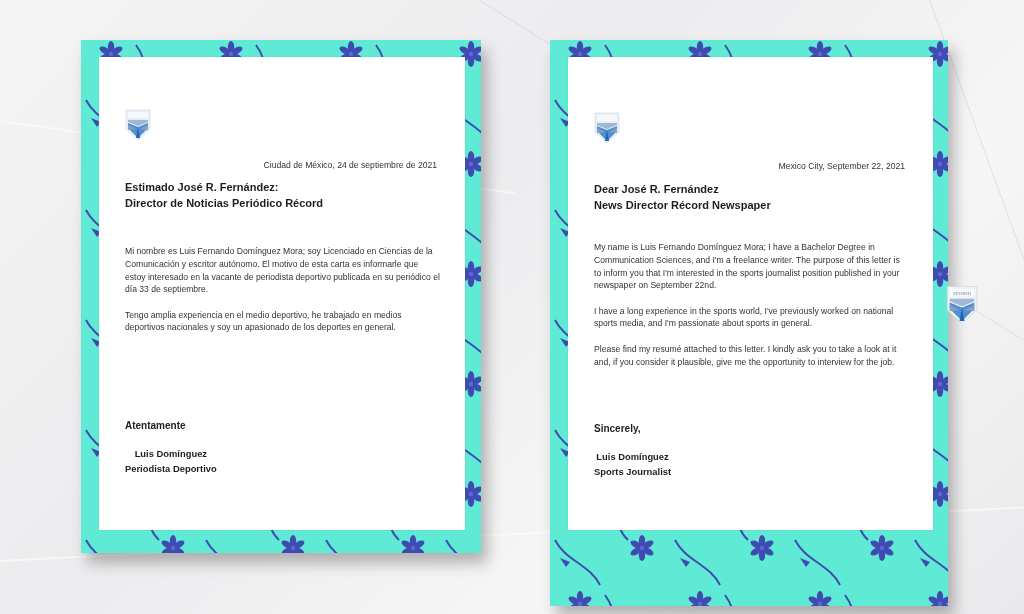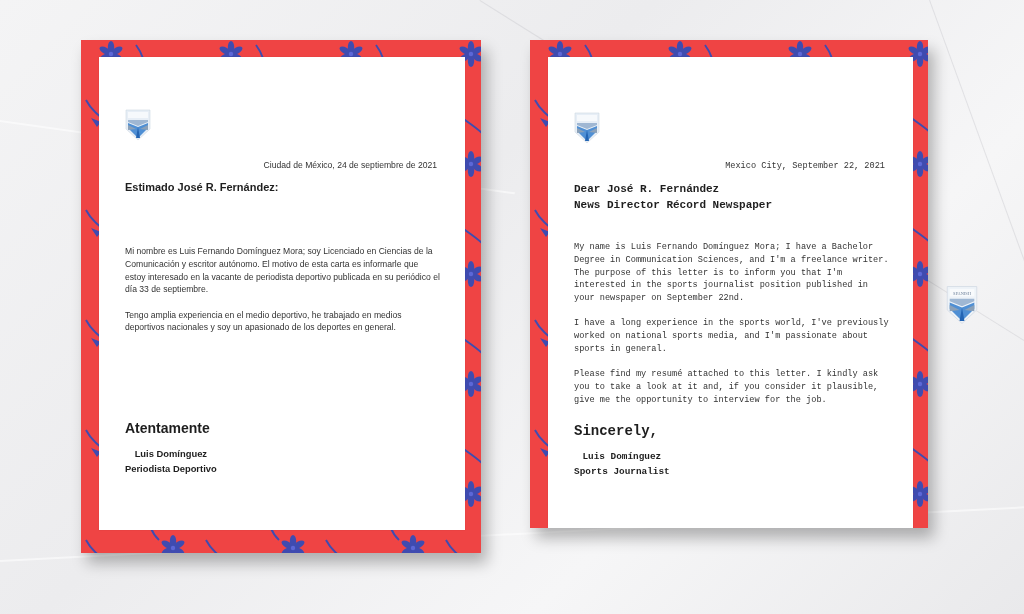--- a/index.html
+++ b/index.html
@@ -5,38 +5,38 @@
   html, body { margin:0; padding:0; }
   body {
     width:1024px; height:614px; overflow:hidden; position:relative;
     background: linear-gradient(135deg, #f4f4f5 0%, #ececee 40%, #f6f6f7 70%, #e9e9eb 100%);
     font-family: "Liberation Sans", sans-serif;
   }
   .crease { position:absolute; background: rgba(255,255,255,0.55); transform-origin:0 0; height:2px; }
   .crease.dark { background: rgba(190,190,195,0.35); height:1px; }
 
   .frame {
-    position:absolute; background:#ef4444;
+    position:absolute; background:#5eead4;
     box-shadow: 6px 10px 14px rgba(0,0,0,0.28);
     overflow:hidden;
   }
   .frame svg.pattern { position:absolute; left:0; top:0; width:100%; height:100%; }
   .paper {
     position:absolute; background:#ffffff;
     box-shadow: 0 0 1px rgba(0,0,0,0.15);
   }
   .logo { position:absolute; width:26px; height:32px; }
   .date {
     position:absolute; right:28px; font-size:8.6px; color:#333;
     text-align:right; white-space:nowrap;
   }
   .recipient { position:absolute; left:26px; font-size:11px; font-weight:bold; color:#1e1e1e; line-height:16px; }
   .body-text { position:absolute; left:26px; right:24px; font-size:8.6px; color:#333; line-height:12.8px; }
   .body-text p { margin:0 0 12.5px 0; }
-  .closing { position:absolute; left:26px; font-size:14px; font-weight:bold; color:#1e1e1e; }
+  .closing { position:absolute; left:26px; font-size:10px; font-weight:bold; color:#1e1e1e; }
   .signature { position:absolute; left:26px; font-size:9.4px; font-weight:bold; color:#1e1e1e; line-height:15px;text-align:center; }
   .side-logo { position:absolute; left:946px; top:285px; width:32px; height:40px; }
 </style>
 </head>
 <body>
 
 <div class="crease" style="left:0;top:120px;width:520px;transform:rotate(8deg);"></div>
 <div class="crease dark" style="left:480px;top:0;width:700px;transform:rotate(32deg);"></div>
 <div class="crease" style="left:0;top:560px;width:1100px;transform:rotate(-3deg);"></div>
 <div class="crease dark" style="left:930px;top:0;width:300px;transform:rotate(70deg);"></div>
@@ -78,34 +78,35 @@
       <rect x="3" y="3" width="20" height="6" fill="#f6f9fc"></rect>
       <path d="M3 11 H23 L23 13 L13 17 L3 13 Z" fill="#9fb7d3"></path>
       <path d="M3 14 L13 18 L23 14 V19 L13 29 L3 19 Z" fill="#4f8fd4"></path>
       <path d="M13 18 L11 29 L15 29 Z" fill="#2364b3"></path>
       <path d="M3 16 L11 20 L3 21 Z" fill="#8aa0b8"></path>
       <path d="M23 16 L15 20 L23 21 Z" fill="#8aa0b8"></path>
     </svg>
     <div class="date" style="top:103px;">Ciudad de México, 24 de septiembre de 2021</div>
     <div class="recipient" style="top:122px;">
       <div>Estimado José R. Fernández:</div>
+      <div>Director de Noticias Periódico Récord</div>
     </div>
     <div class="body-text" style="top:188px;">
       <p>Mi nombre es Luis Fernando Domínguez Mora; soy Licenciado en Ciencias de la Comunicación y escritor autónomo. El motivo de esta carta es informarle que estoy interesado en la vacante de periodista deportivo publicada en su periódico el día 33 de septiembre.</p>
       <p>Tengo amplia experiencia en el medio deportivo, he trabajado en medios deportivos nacionales y soy un apasionado de los deportes en general.</p>
     </div>
     <div class="closing" style="top:363px;">Atentamente</div>
     <div class="signature" style="top:389px;">
       <div>Luis Domínguez</div>
       <div>Periodista Deportivo</div>
     </div>
   </div>
 </div>
 
-<div class="frame" style="left:530px;top:40px;width:398px;height:488px;font-family:Liberation Mono, monospace;">
+<div class="frame" style="left:550px;top:40px;width:398px;height:566px;">
   <svg class="pattern">
       <rect width="100%" height="100%" fill="url(#floral)"></rect>
     </svg>
   <div class="paper" style="left:18px;top:17px;width:365px;height:473px;">
     <svg class="logo" viewBox="0 0 26 32" style="left:26px;top:55px;">
       <path d="M1 1 H25 V20 L13 31 L1 20 Z" fill="#e7eef6" stroke="#cfd8e3" stroke-width="0.6"></path>
       <rect x="3" y="3" width="20" height="6" fill="#f6f9fc"></rect>
       <path d="M3 11 H23 L23 13 L13 17 L3 13 Z" fill="#9fb7d3"></path>
       <path d="M3 14 L13 18 L23 14 V19 L13 29 L3 19 Z" fill="#4f8fd4"></path>
       <path d="M13 18 L11 29 L15 29 Z" fill="#2364b3"></path>

